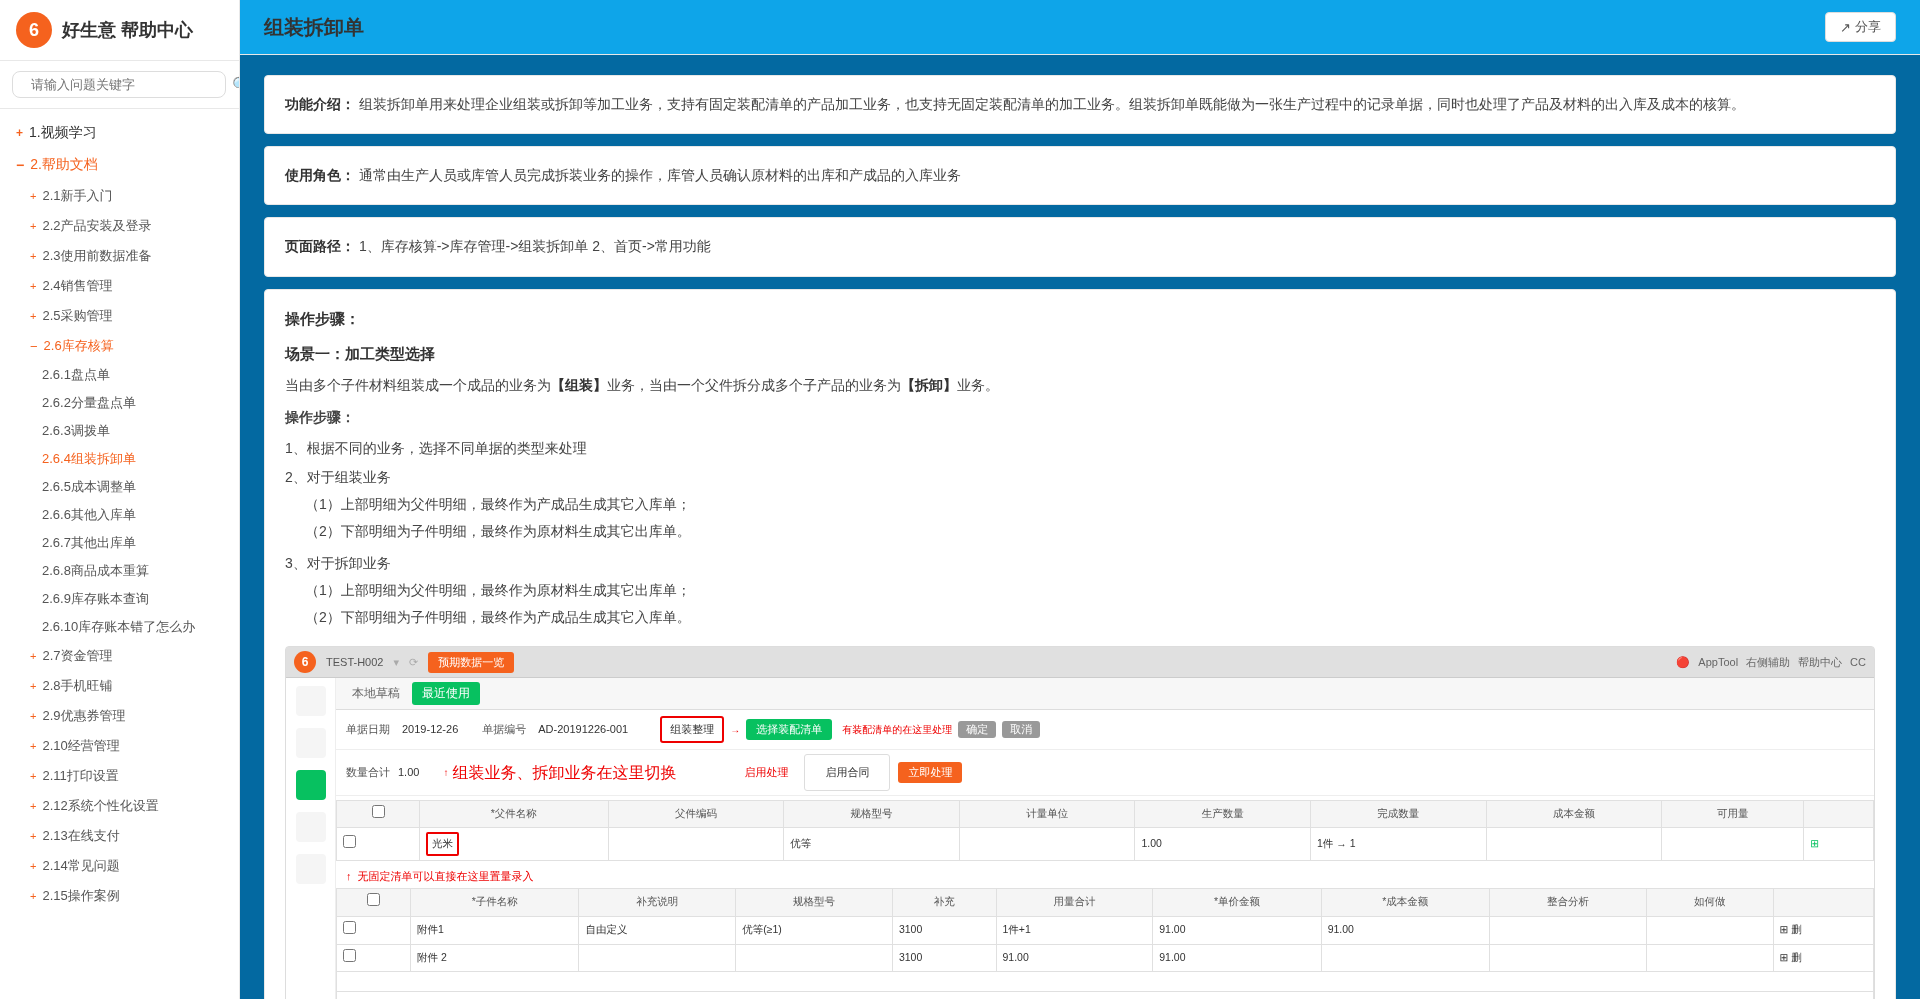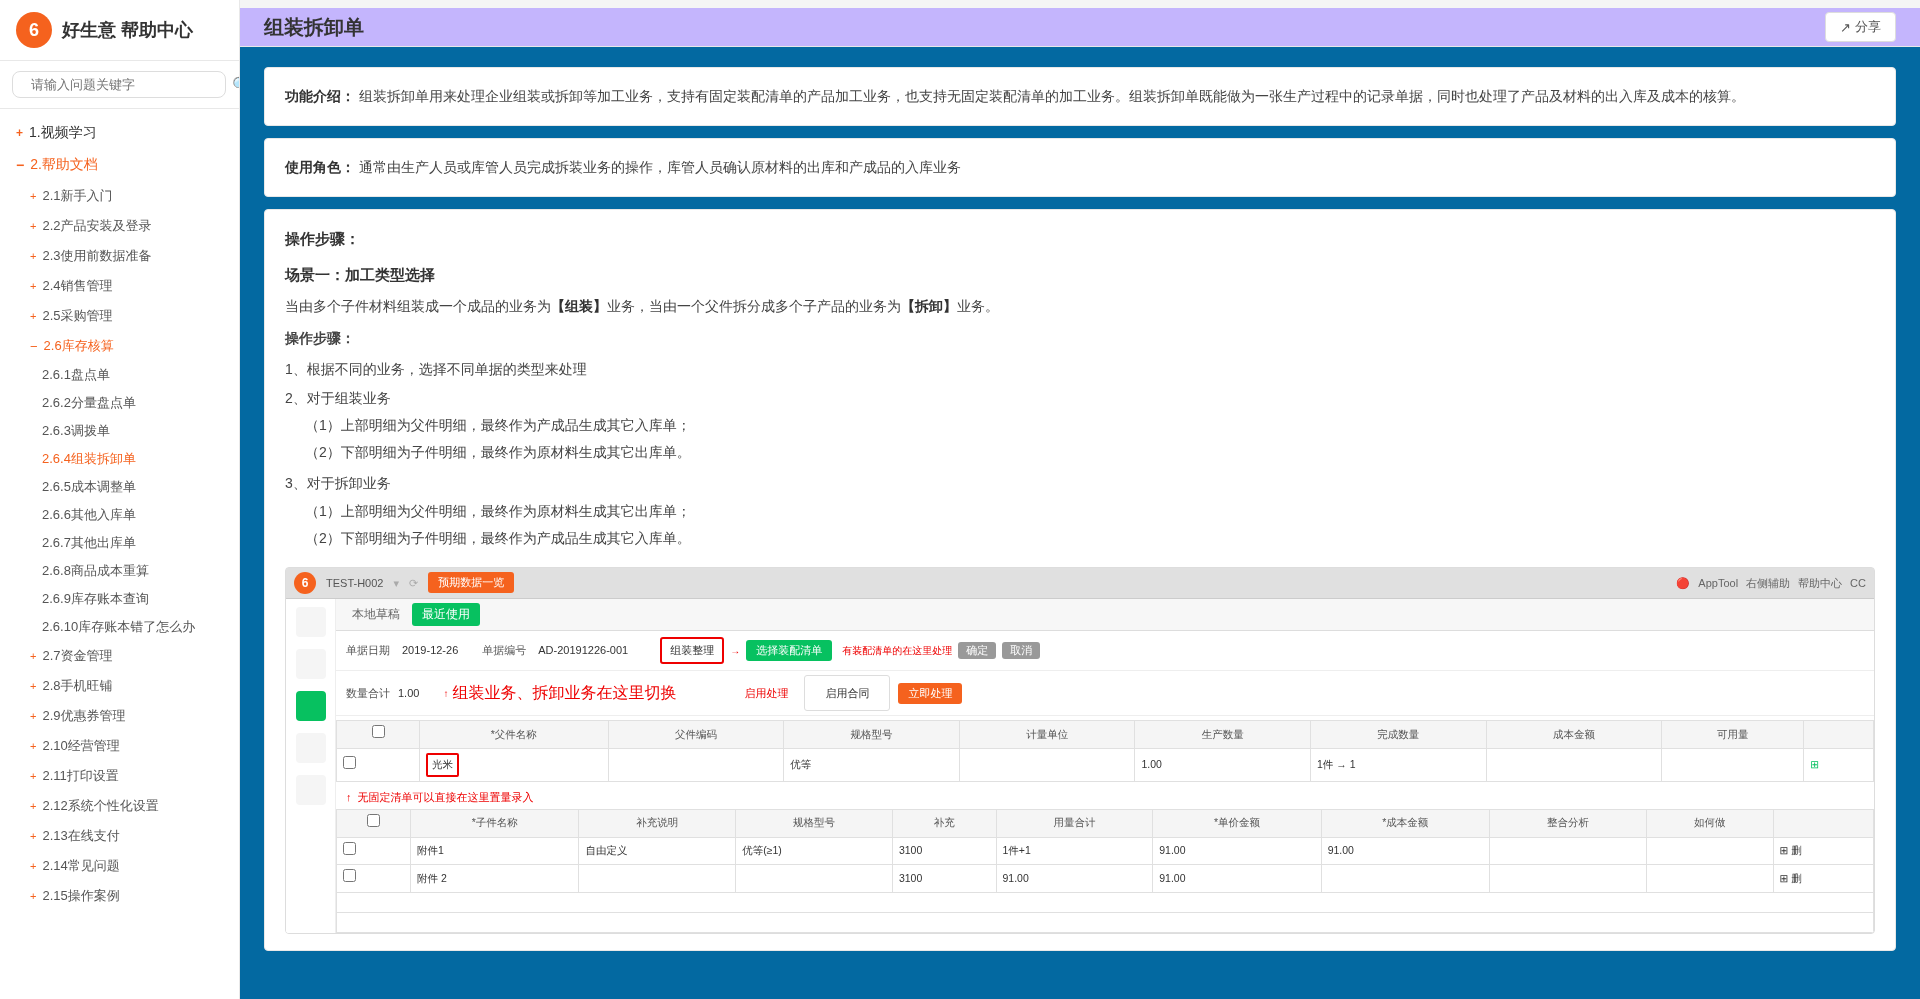--- a/index.html
+++ b/index.html
@@ -106,27 +106,26 @@
 
     
     .main-content {
       flex: 1;
       display: flex;
       flex-direction: column;
       overflow: hidden;
       background: #f5f5f5;
     }
     .main-header {
-      background: #c4b5fd;
-      padding: 4px 24px;
+      background: #0ea5e9;
+      padding: 12px 24px;
       display: flex;
       align-items: center;
       justify-content: space-between;
       border-bottom: 1px solid #e8e8e8;
-      margin-top: 8px;
     }
     .page-title {
       font-size: 20px;
       font-weight: bold;
       color: #333;
     }
     .share-btn {
       display: flex;
       align-items: center;
       gap: 4px;
@@ -384,20 +383,26 @@
       </span>
     </div>
 
     <div class="info-block">
       <span class="content-text">
         <b>使用角色：</b>
         <span>通常由生产人员或库管人员完成拆装业务的操作，库管人员确认原材料的出库和产成品的入库业务</span>
       </span>
     </div>
 
+    <div class="info-block">
+      <span class="content-text">
+        <b>页面路径：</b>
+        <span>1、库存核算-&gt;库存管理-&gt;组装拆卸单 2、首页-&gt;常用功能</span>
+      </span>
+    </div>
 
     <div class="info-block">
       <div style="margin-bottom:10px;">
         <span class="step-label">操作步骤：</span>
       </div>
 
       <div style="margin-bottom:8px;">
         <div class="scenario-title">场景一：加工类型选择</div>
         <div class="content-text">
           当由多个子件材料组装成一个成品的业务为<b>【组装】</b>业务，当由一个父件拆分成多个子产品的业务为<b>【拆卸】</b>业务。

